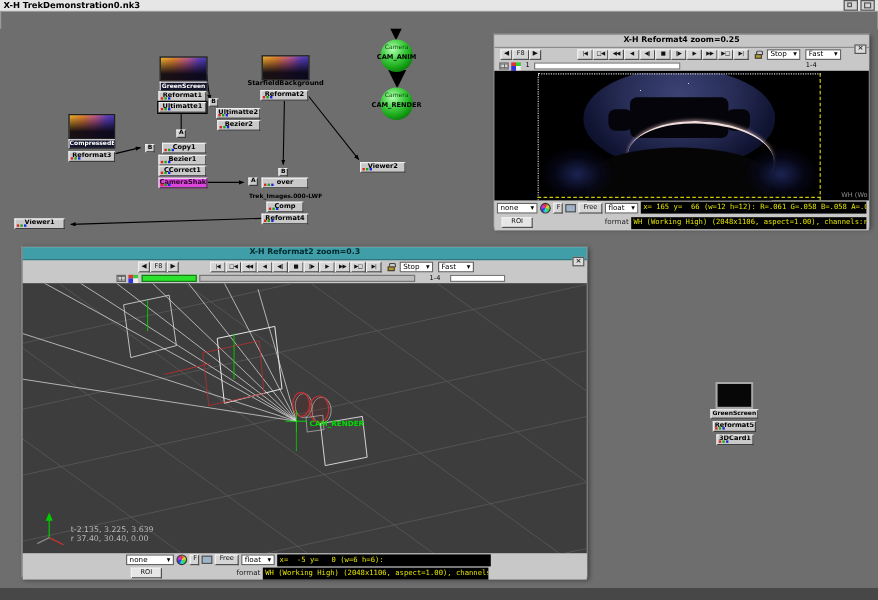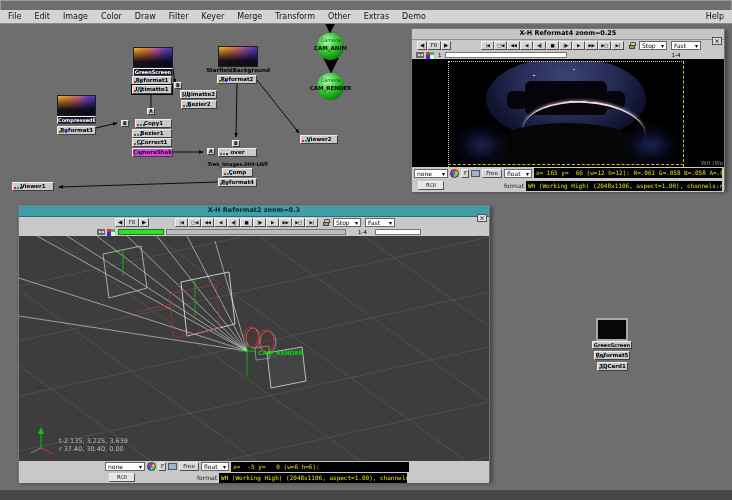--- a/index.html
+++ b/index.html
@@ -98,36 +98,32 @@
   .console{position:absolute;background:#050505;border-radius:50% 50% 0 0;}
   .glow{position:absolute;border-radius:50%;filter:blur(1px);}
   .overlay-label{position:absolute;font-size:5.5px;color:#8f8f8f;white-space:nowrap;}
   .viewport3d{position:relative;background:#3d3d3d;overflow:hidden;}
 </style>
 </head>
 <body>
 
 <div id="app">
 
-
-  <div class="menubar">
-    <span>File</span>
-    <span>Edit</span>
-    <span>Image</span>
-    <span>Color</span>
-    <span>Draw</span>
-    <span>Filter</span>
-    <span>Keyer</span>
-    <span>Merge</span>
-    <span>Transform</span>
-    <span>Other</span>
-    <span>Extras</span>
-    <span>Demo</span>
-    <span class="menu-help">Help</span>
+  <div class="titlebar">
+    <span class="ttext">X-H TrekDemonstration0.nk3</span>
+    <span style="margin-left:auto;display:flex;">
+      <span class="winbtn min">
+          <i></i>
+        </span>
+      <span class="winbtn">
+          <i></i>
+        </span>
+    </span>
   </div>
+
 
   <div class="canvas">
     <svg id="edges" width="732" height="466" viewBox="0 0 732 466">
       <defs>
         <marker id="ah" markerWidth="6" markerHeight="6" refX="4.5" refY="2" orient="auto">
             <path d="M0,0L5,2L0,4Z" fill="#000"></path>
           </marker>
         <marker id="ahb" markerWidth="8" markerHeight="8" refX="5" refY="3.2" orient="auto">
             <path d="M0,0L6.5,3.2L0,6.4Z" fill="#000"></path>
           </marker>

